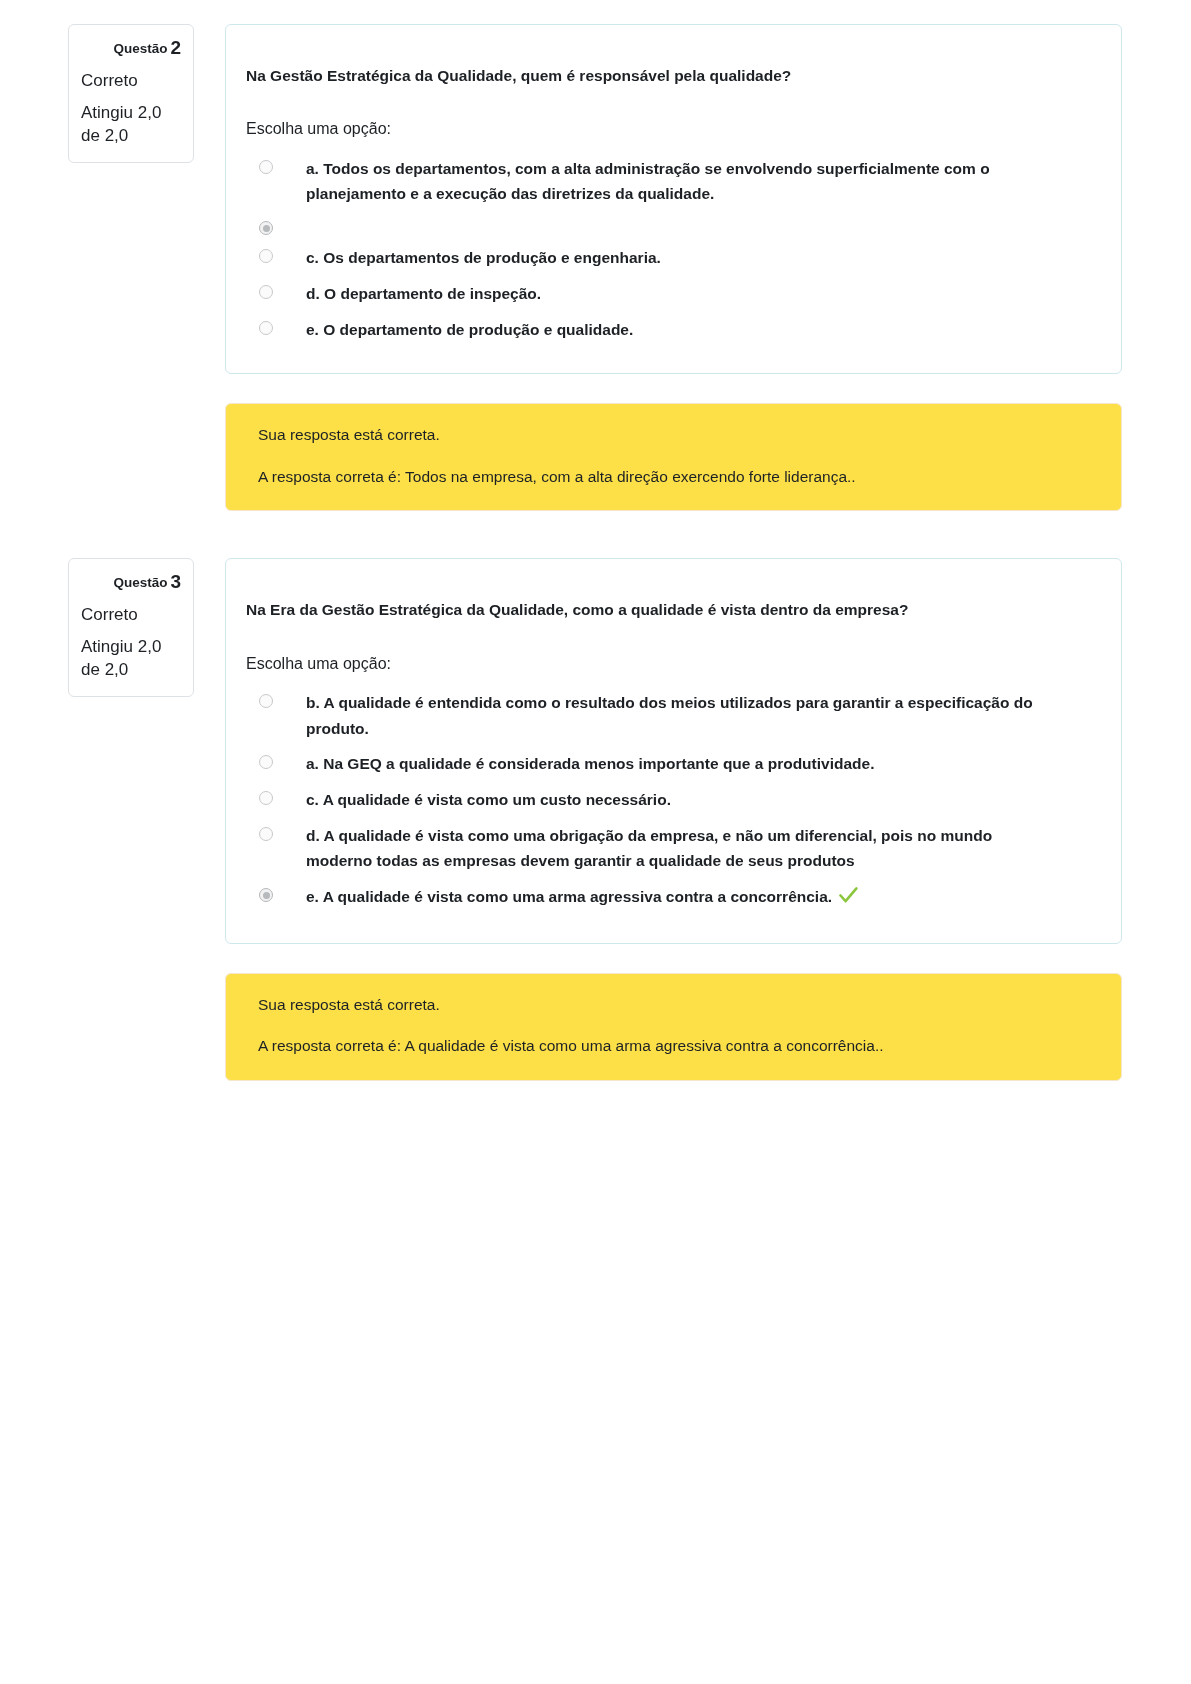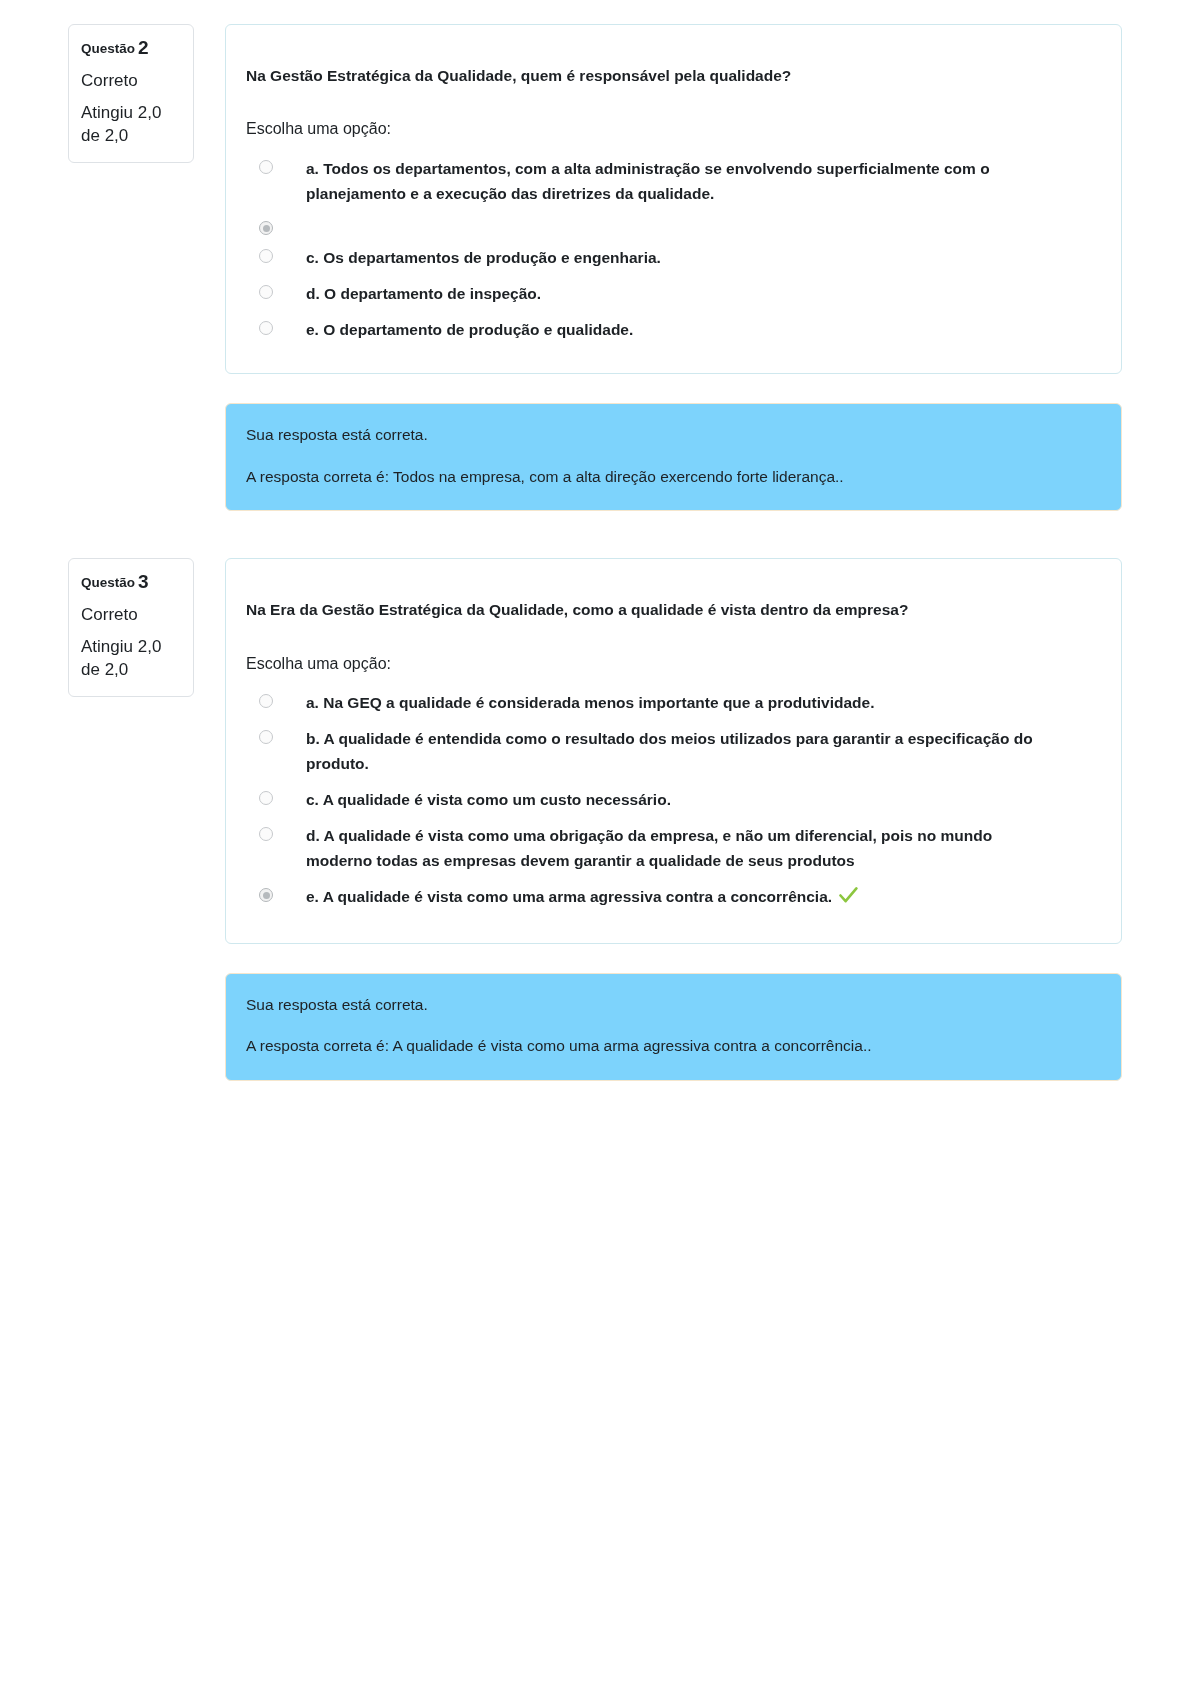--- a/index.html
+++ b/index.html
@@ -42,20 +42,21 @@
     flex: none;
   }
 
   .info-title {
     font-size: 13.5px;
     font-weight: bold;
     color: #1d2125;
     line-height: 1.2;
     margin: 0 0 10px 0;
     white-space: nowrap;
+    text-align: right;
   }
   .info-title .qnum {
     font-size: 19px;
     font-weight: bold;
     margin-left: 3px;
     vertical-align: -1px;
   }
   .info-state {
     font-size: 17px;
     color: #1d2125;
@@ -156,22 +157,22 @@
   }
   .feedback-spacer {
     width: 157px;
     flex: none;
   }
   .feedback-card {
     flex: 1;
     box-sizing: border-box;
     border: 1px solid #f5e6cd;
     border-radius: 6px;
-    background: #7dd3fc;
-    padding: 20px 26px 22px 20px;
+    background: #fde047;
+    padding: 20px 26px 22px 32px;
   }
   .feedback-line {
     font-size: 15.5px;
     line-height: 1.45;
     color: #1d2125;
     margin: 0;
   }
   .feedback-line + .feedback-line {
     margin-top: 19px;
   }
@@ -243,25 +244,25 @@
       <div class="info-grade">Atingiu 2,0 de 2,0</div>
     </div>
 
     <div class="q-card">
       <p class="q-text">Na Era da Gestão Estratégica da Qualidade, como a qualidade é vista dentro da empresa?</p>
       <p class="q-prompt">Escolha uma opção:</p>
 
       <ul class="answers">
         <li class="answer">
           <span class="radio"></span>
+          <span class="answer-text">b. A qualidade é entendida como o resultado dos meios utilizados para garantir a especificação do produto.</span>
+        </li>
+        <li class="answer">
+          <span class="radio"></span>
           <span class="answer-text">a. Na GEQ a qualidade é considerada menos importante que a produtividade.</span>
-        </li>
-        <li class="answer">
-          <span class="radio"></span>
-          <span class="answer-text">b. A qualidade é entendida como o resultado dos meios utilizados para garantir a especificação do produto.</span>
         </li>
         <li class="answer">
           <span class="radio"></span>
           <span class="answer-text">c. A qualidade é vista como um custo necessário.</span>
         </li>
         <li class="answer">
           <span class="radio"></span>
           <span class="answer-text">d. A qualidade é vista como uma obrigação da empresa, e não um diferencial, pois no mundo moderno todas as empresas devem garantir a qualidade de seus produtos</span>
         </li>
         <li class="answer">

